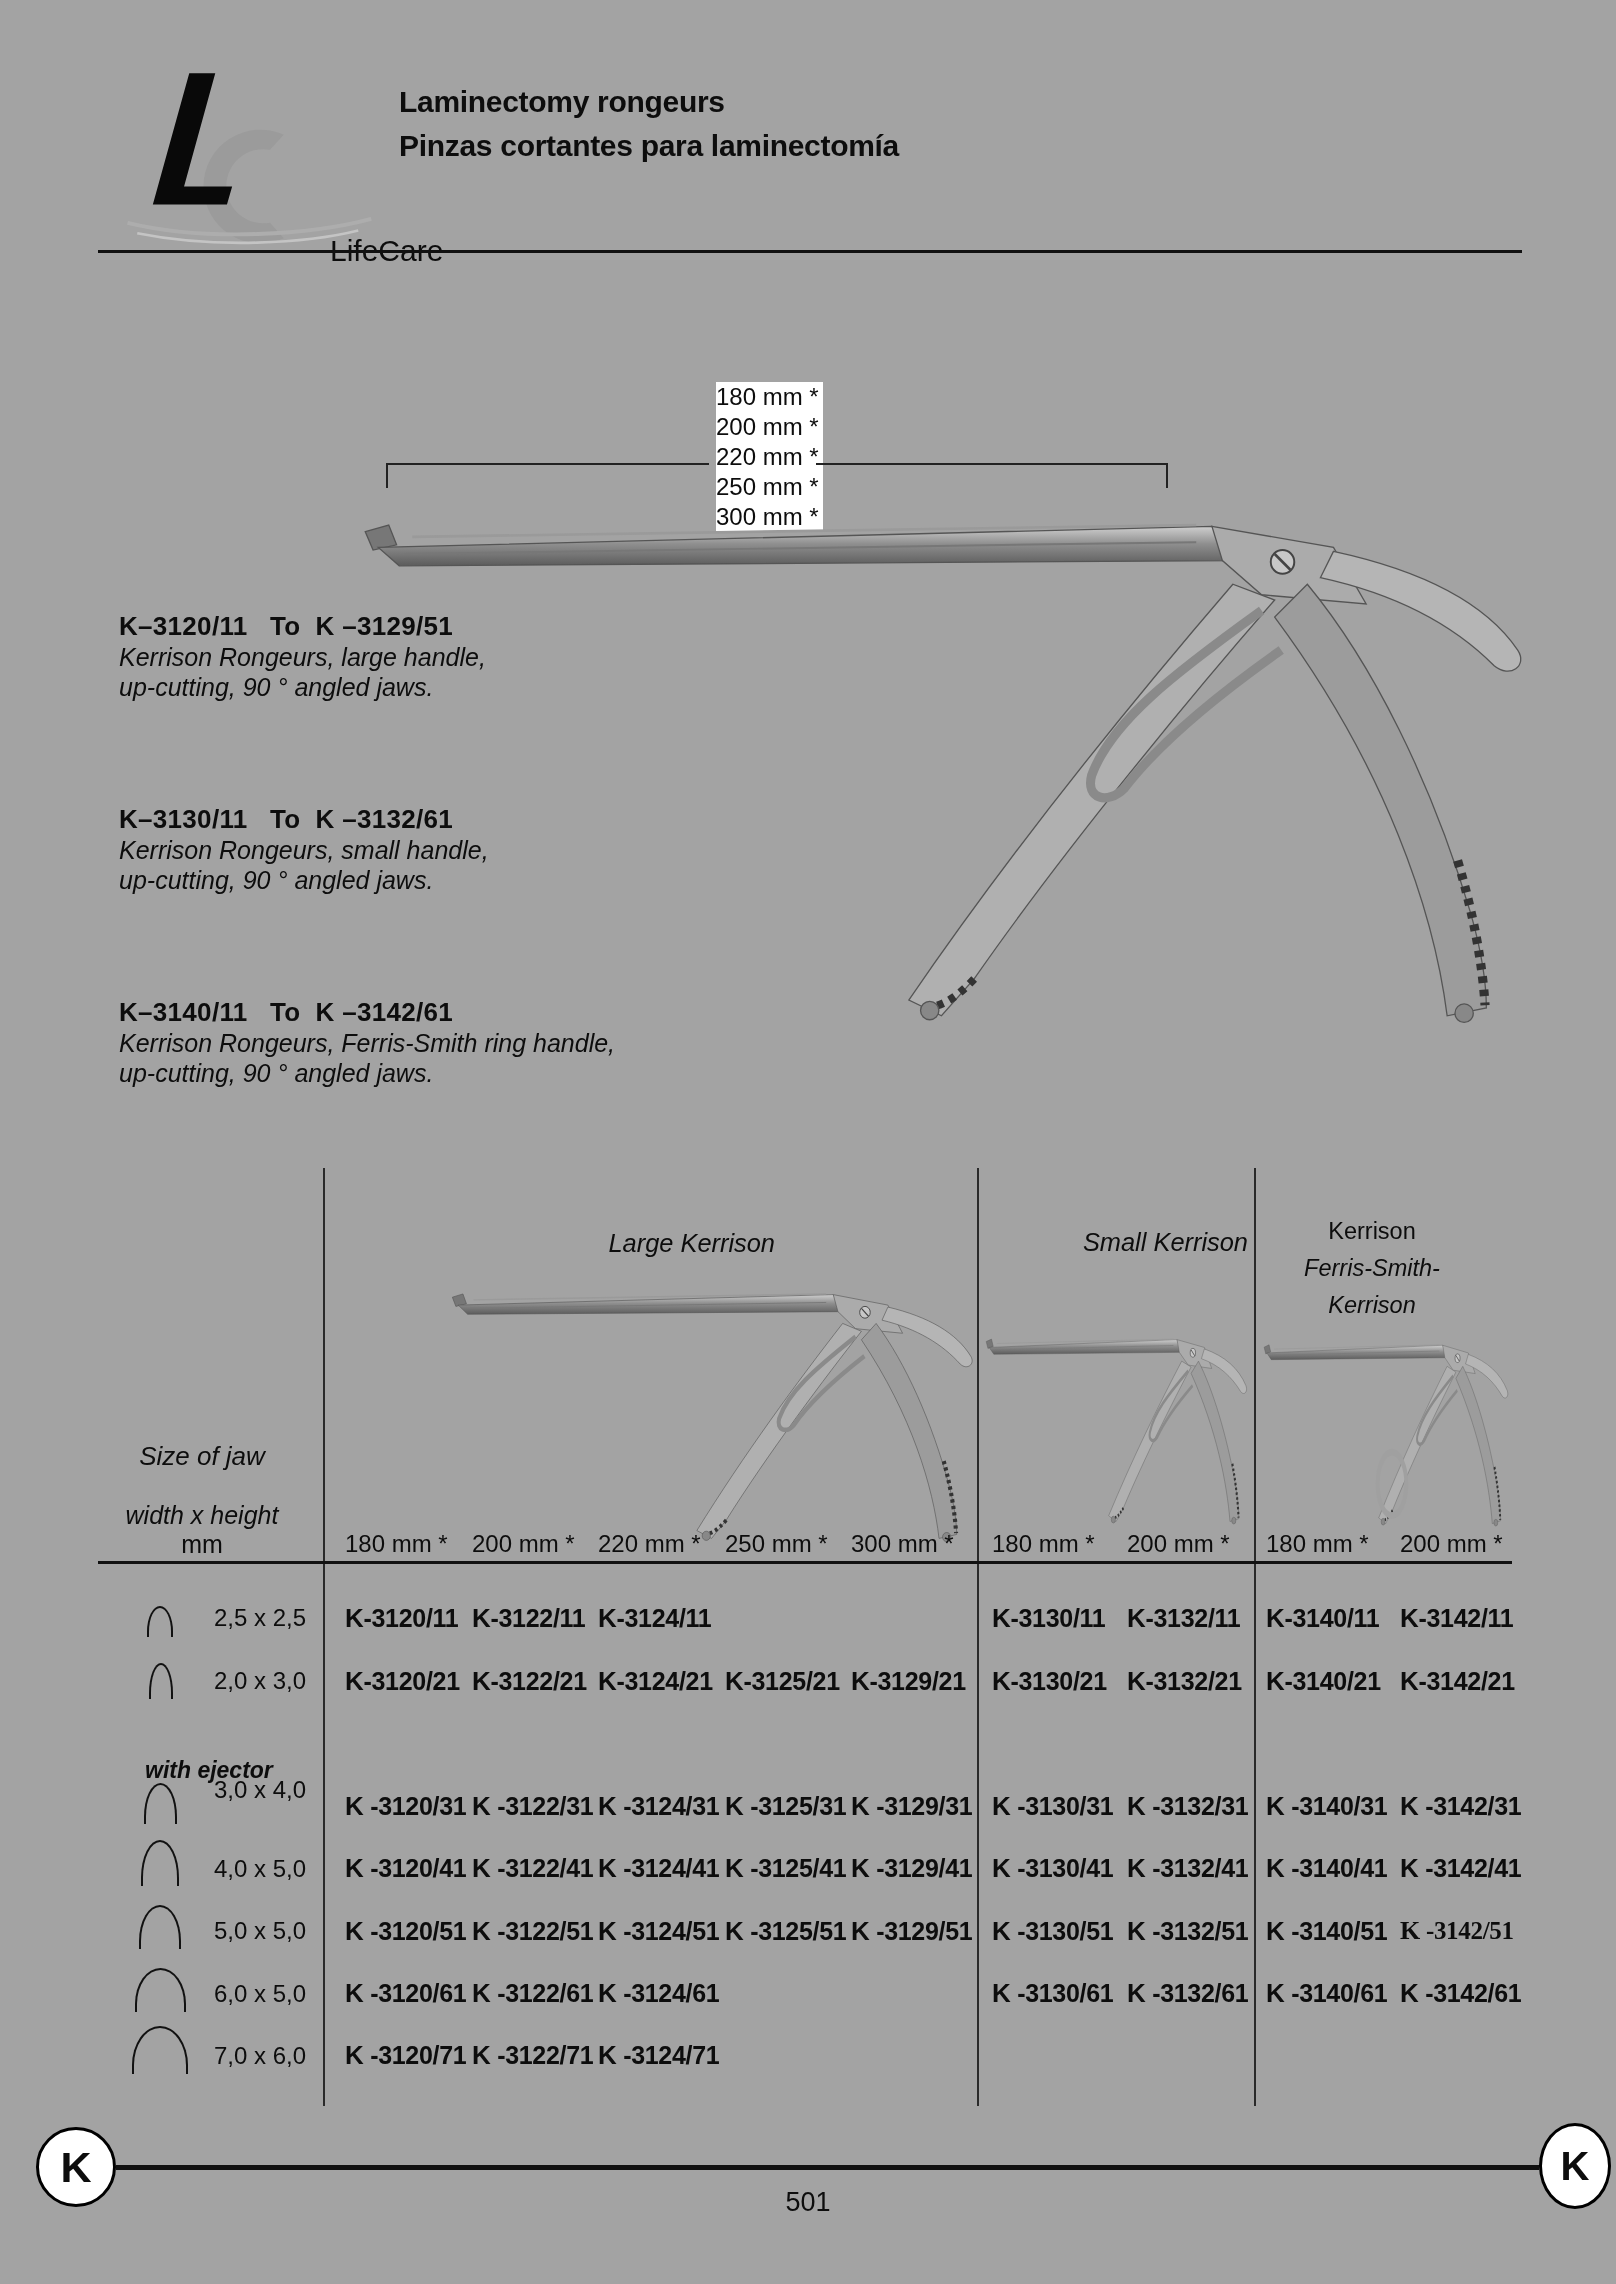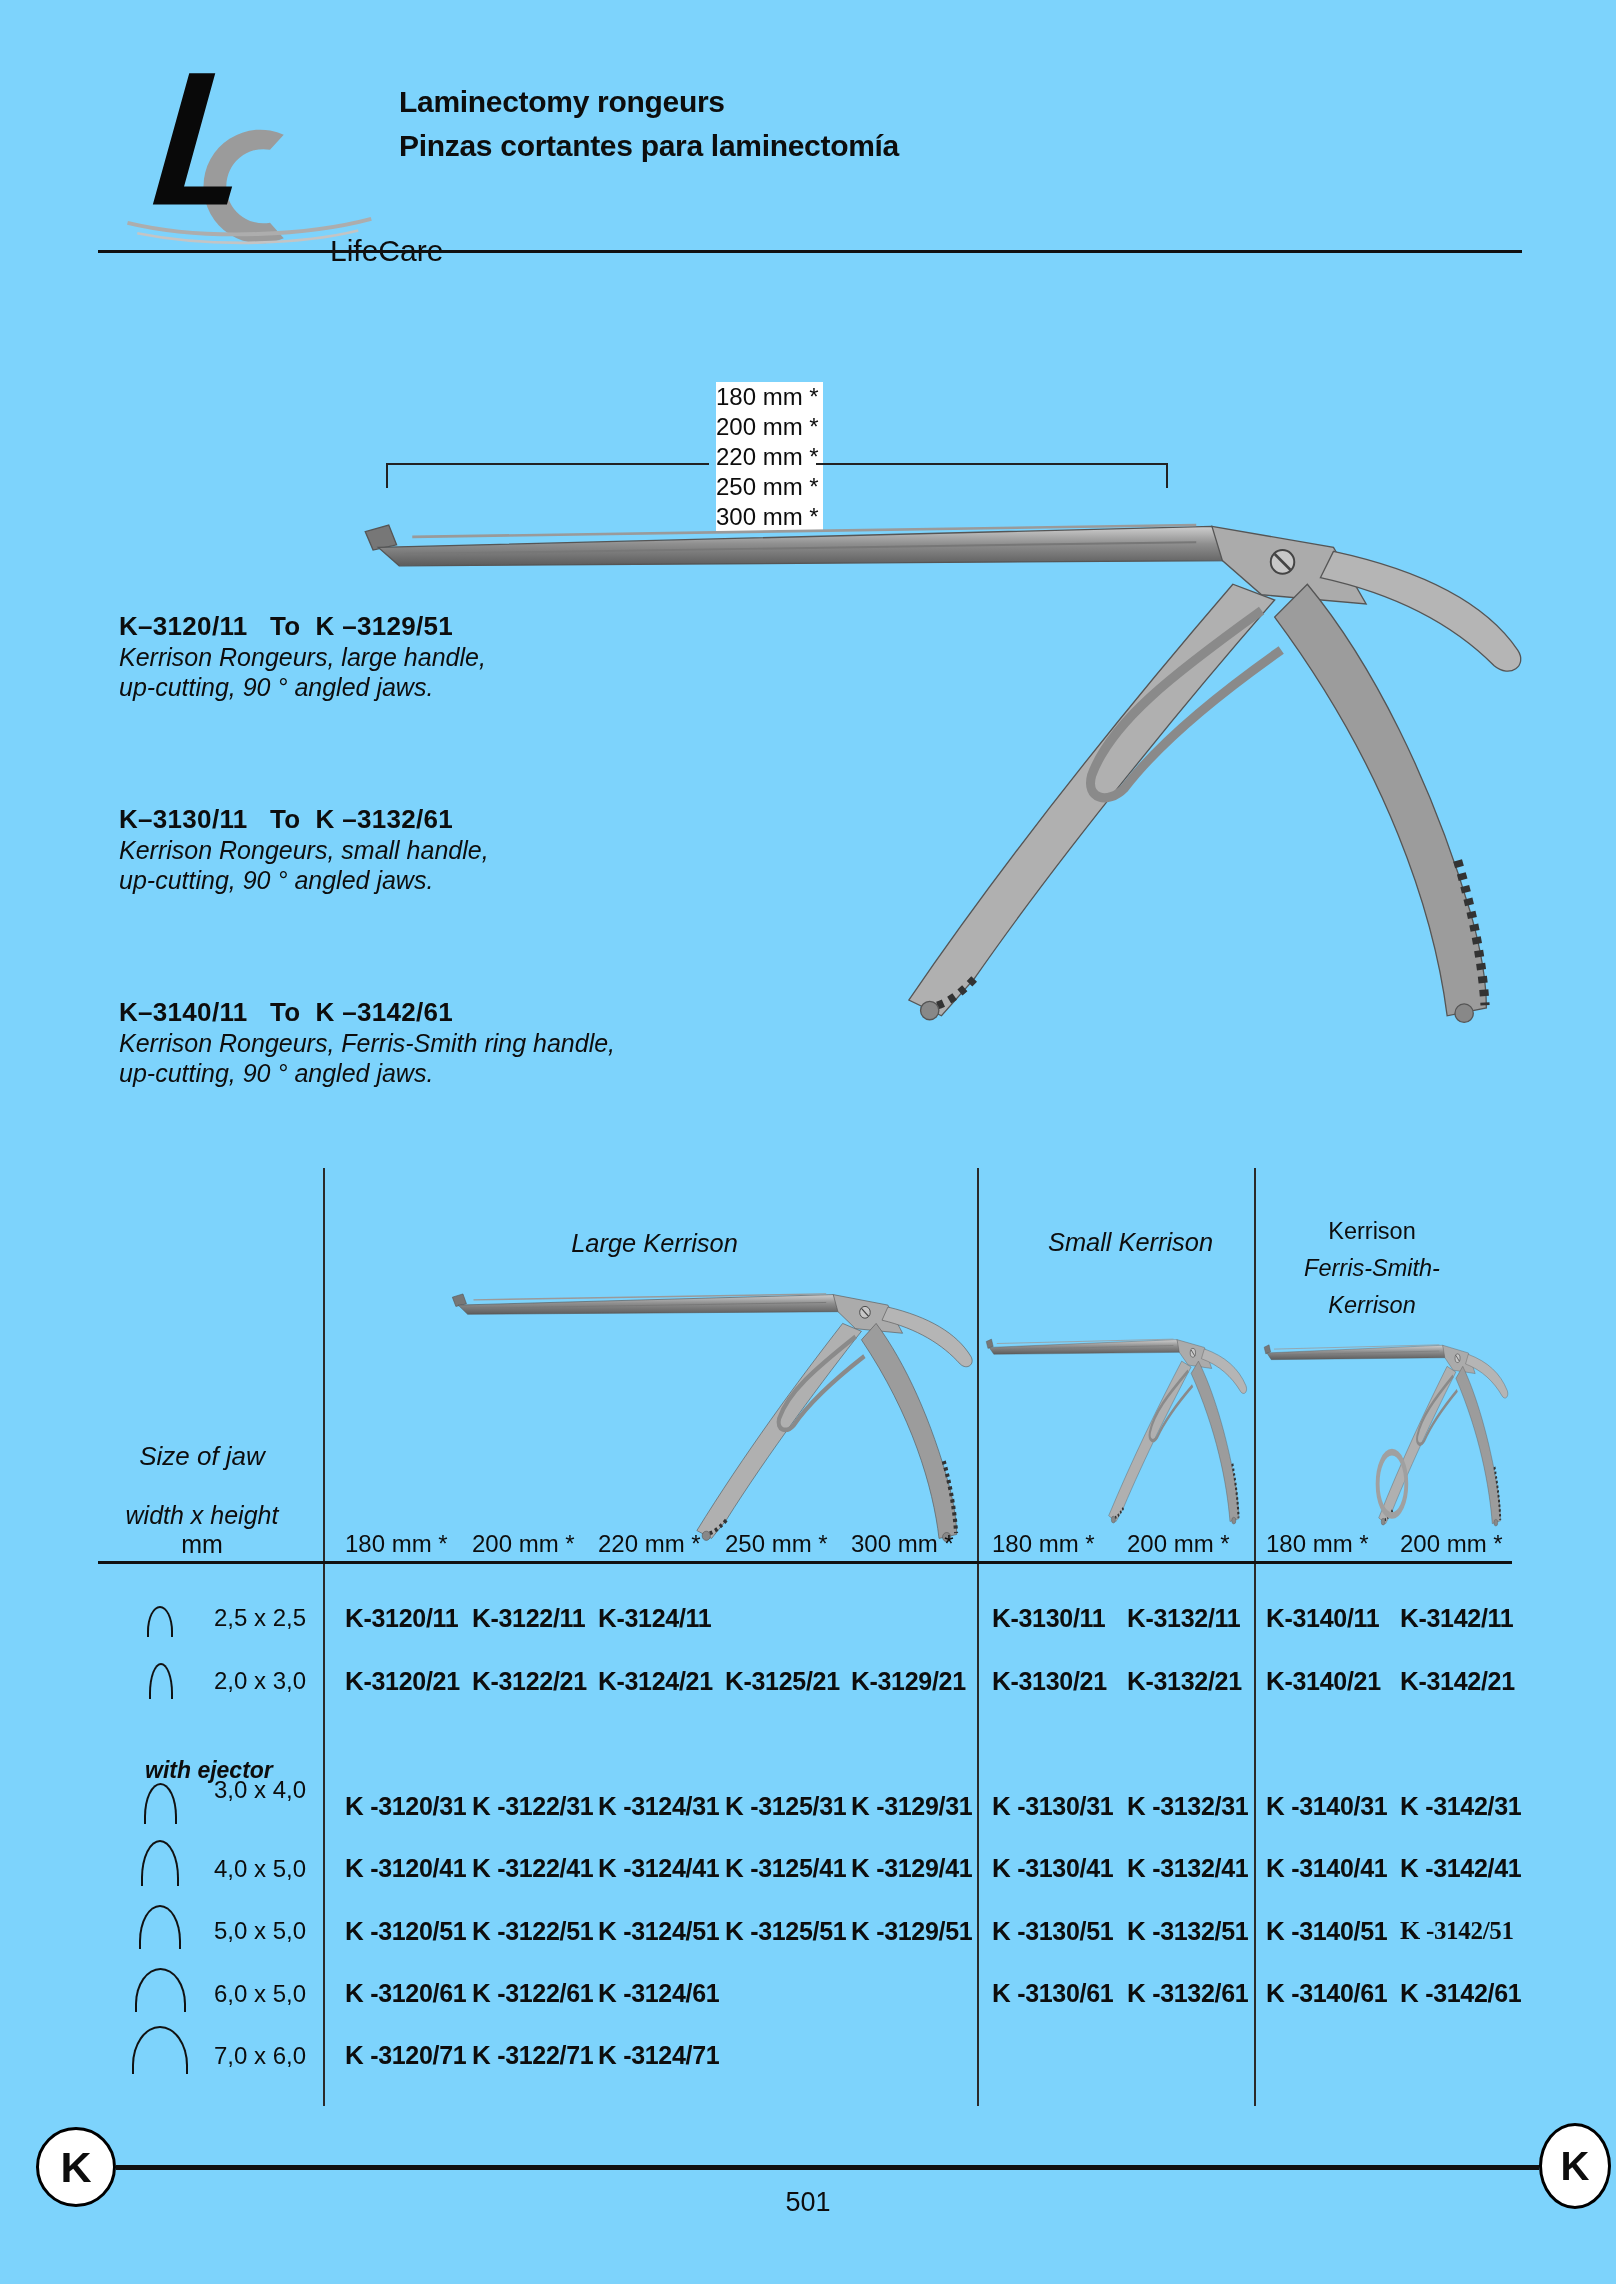--- a/index.html
+++ b/index.html
@@ -1,36 +1,36 @@
 <!DOCTYPE html>
 <html style="font-size:10.4px"><head>
 <meta charset="utf-8">
 <style>
   html,body{margin:0;padding:0;background:#e8e8e8;}
   .page{
-    position:relative;width:1616px;height:2284px;background:#7dd3fc;
+    position:relative;width:1616px;height:2284px;background:#a3a3a3;
     font-family:"Liberation Sans","DejaVu Sans",sans-serif;color:#0d0d0d;
     overflow:hidden;margin:0 auto;
   }
   .abs{position:absolute;}
   
   .title-block{position:absolute;left:399px;top:80px;}
   .title-line{font-size:30px;font-weight:bold;line-height:44px;letter-spacing:-0.3px;white-space:nowrap;}
   .brand-text{position:absolute;left:232px;top:175px;font-size:30px;font-weight:400;letter-spacing:0px;color:#0d0d0d;}
   .rule{position:absolute;background:#111;}
   
   .len-label{position:absolute;left:716px;font-size:24px;line-height:30px;white-space:nowrap;background:#fff;padding:0 3.9px 0 0;}
   .dim-line{position:absolute;background:#222;height:2px;}
   .dim-tick{position:absolute;background:#222;width:2px;}
   .product{position:absolute;left:119px;}
   .pcode{font-size:26px;font-weight:bold;letter-spacing:0.3px;white-space:pre;}
   .pdesc{font-size:25px;font-style:italic;line-height:30px;white-space:nowrap;}
   
   .vdiv{position:absolute;width:2px;background:#2a2a2a;}
-  .gtitle{position:absolute;text-align:center;font-size:25.4px;font-style:italic;white-space:nowrap;}
+  .gtitle{position:absolute;text-align:right;font-size:25.4px;font-style:italic;white-space:nowrap;}
   .gtitle3{position:absolute;text-align:center;font-size:23.5px;line-height:37px;}
   .gtitle3 .rom{font-style:normal;}
   .gtitle3 .ita{font-style:italic;}
   .jawhdr{position:absolute;left:101px;width:202px;text-align:center;}
   .jh1{font-size:26px;font-style:italic;}
   .jh2{font-size:25px;font-style:italic;}
   .jh3{font-size:25px;}
   .colhead{position:absolute;font-size:24px;white-space:nowrap;}
   .sizelbl{position:absolute;left:195px;width:130px;text-align:center;font-size:24px;white-space:nowrap;}
   .arch{position:absolute;border:2.6px solid #111;border-bottom:none;border-radius:55% 55% 0 0 / 90% 90% 0 0;background:transparent;}

